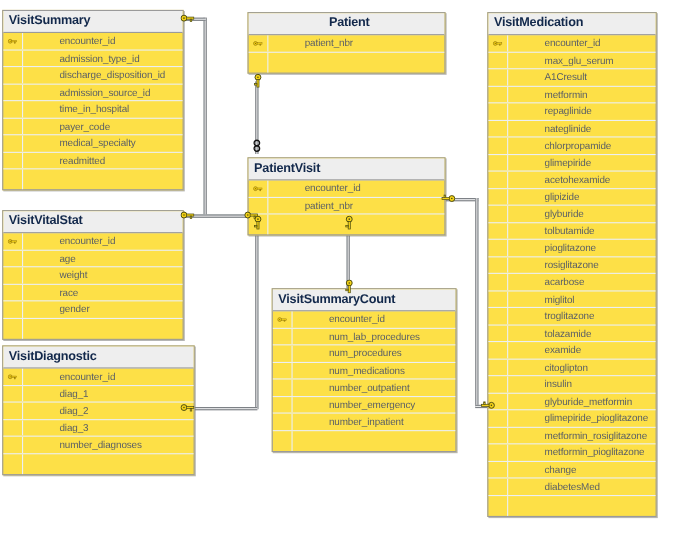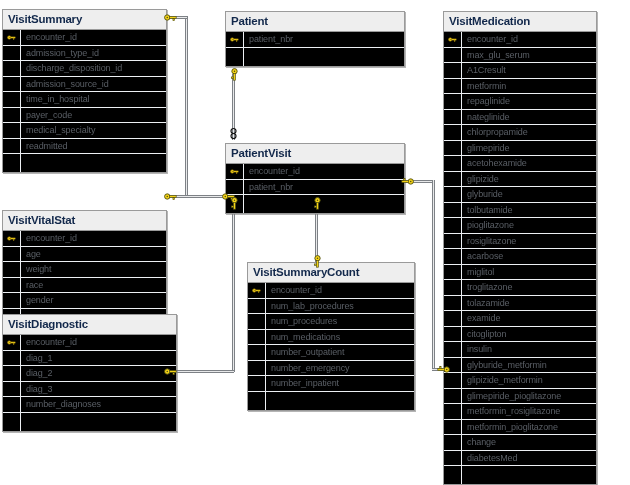--- a/index.html
+++ b/index.html
@@ -8,21 +8,21 @@
     background:#ffffff;
     font-family:"Liberation Sans", sans-serif;
     overflow:hidden;
     position:relative;
   }
   #canvas{position:absolute;left:0;top:0;width:630px;height:485px;}
 
   
   .entity{
     position:absolute;
-    background:#000000;
+    background:#fde047;
     border:1px solid #9a9a9a;
     box-sizing:border-box;
     box-shadow:1px 1px 0 rgba(120,120,120,.55);
     z-index:5;
   }
   .entity .hdr{
     height:19px;
     line-height:19px;
     background:#eeeeee;
     border-bottom:1px solid #9a9a9a;
@@ -38,20 +38,21 @@
   .row{
     display:flex;
     align-items:center;
     height:14.5px;
     border-bottom:1px solid #eceff3;
     font-size:9px;
     color:#5a5f66;
     letter-spacing:-.1px;
     white-space:nowrap;
     overflow:hidden;
+    gap:28px;
   }
   .row:last-child{border-bottom:none;}
   .gut{
     width:17px;
     min-width:17px;
     height:100%;
     border-right:1px solid #eceff3;
     display:flex;align-items:center;justify-content:center;
   }
   .row .lbl{padding-left:5px;}
@@ -125,21 +126,21 @@
         </div>
         <div class="row">
           <div class="gut"></div>
           <div class="lbl">readmitted</div>
         </div>
       </div>
       <div class="pad">
         <div class="gutline"></div>
       </div>
     </div>
-    <div class="entity" style="left: 2px; top: 191px; width: 165px; margin-top: 19px;">
+    <div class="entity" style="left: 2px; top: 191px; width: 165px;">
       <div class="hdr">VisitVitalStat</div>
       <div class="rows">
         <div class="row">
           <div class="gut">
             <svg class="keyglyph" viewBox="0 0 16 16">
               <circle cx="4" cy="8" r="3.1" fill="#f5d316" stroke="#8a6d09" stroke-width="1"></circle>
               <circle cx="4" cy="8" r="1" fill="#8a6d09"></circle>
               <rect x="6.6" y="6.9" width="8" height="2.2" fill="#f5d316" stroke="#8a6d09" stroke-width=".7"></rect>
               <rect x="11" y="9" width="1.6" height="2.6" fill="#f5d316" stroke="#8a6d09" stroke-width=".7"></rect>
             </svg>
@@ -195,21 +196,21 @@
         </div>
         <div class="row">
           <div class="gut"></div>
           <div class="lbl">number_diagnoses</div>
         </div>
       </div>
       <div class="pad">
         <div class="gutline"></div>
       </div>
     </div>
-    <div class="entity" style="left: 225px; top: 11px; width: 180px;">
+    <div class="entity" style="left: 225px; top: 11px; width: 180px; text-align: center;">
       <div class="hdr">Patient</div>
       <div class="rows">
         <div class="row">
           <div class="gut">
             <svg class="keyglyph" viewBox="0 0 16 16">
               <circle cx="4" cy="8" r="3.1" fill="#f5d316" stroke="#8a6d09" stroke-width="1"></circle>
               <circle cx="4" cy="8" r="1" fill="#8a6d09"></circle>
               <rect x="6.6" y="6.9" width="8" height="2.2" fill="#f5d316" stroke="#8a6d09" stroke-width=".7"></rect>
               <rect x="11" y="9" width="1.6" height="2.6" fill="#f5d316" stroke="#8a6d09" stroke-width=".7"></rect>
             </svg>
@@ -377,24 +378,20 @@
           <div class="gut"></div>
           <div class="lbl">citoglipton</div>
         </div>
         <div class="row">
           <div class="gut"></div>
           <div class="lbl">insulin</div>
         </div>
         <div class="row">
           <div class="gut"></div>
           <div class="lbl">glyburide_metformin</div>
-        </div>
-        <div class="row">
-          <div class="gut"></div>
-          <div class="lbl">glipizide_metformin</div>
         </div>
         <div class="row">
           <div class="gut"></div>
           <div class="lbl">glimepiride_pioglitazone</div>
         </div>
         <div class="row">
           <div class="gut"></div>
           <div class="lbl">metformin_rosiglitazone</div>
         </div>
         <div class="row">

